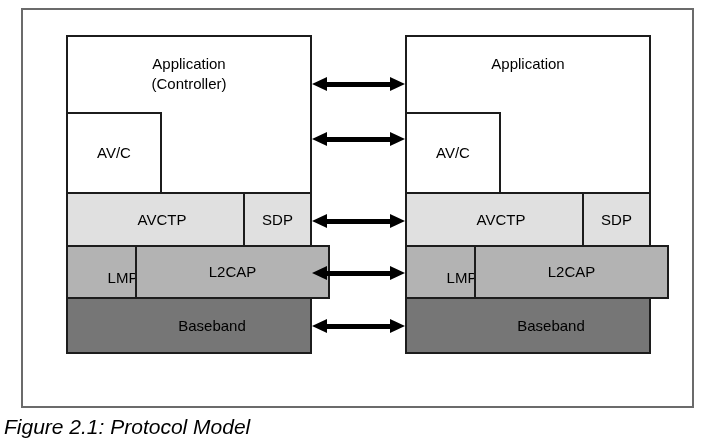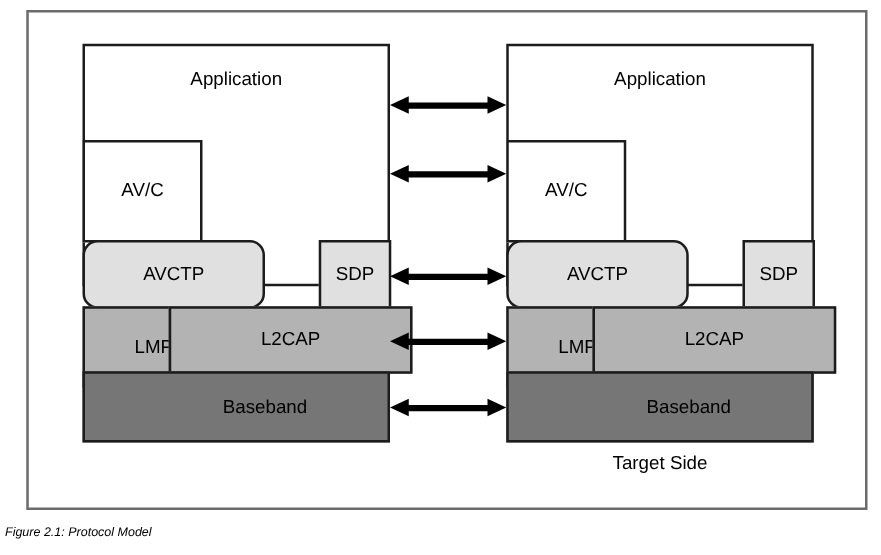--- a/index.html
+++ b/index.html
@@ -24,22 +24,22 @@
   .stack{position:absolute;top:25px;width:246px;height:360px;}
   .stack-left{left:43px;}
   .stack-right{left:382px;}
   .pbox{
     position:absolute;border:2px solid var(--box-border);background:#ffffff;
     font-size:15px;line-height:20px;text-align:center;
     display:flex;align-items:center;justify-content:center;
   }
   .box-app{left:0;top:0;width:246px;height:194px;align-items:flex-start;padding-top:17px;}
   .box-avc{left:0;top:77px;width:96px;height:82px;}
-  .box-avctp{left:0;top:157px;width:146px;height:55px;background:var(--light-gray);border-radius:12px;}
-  .box-sdp{left:177px;top:157px;width:58px;height:55px;background:var(--light-gray);margin-left:12px;}
+  .box-avctp{left:0;top:157px;width:192px;height:55px;background:var(--light-gray);}
+  .box-sdp{left:177px;top:157px;width:69px;height:55px;background:var(--light-gray);}
   .box-lmp{left:0;top:210px;width:71px;height:65px;background:var(--mid-gray);padding-left:43px;}
   .box-l2cap{left:69px;top:210px;width:195px;height:54px;background:var(--mid-gray);}
   .box-baseband{left:0;top:262px;width:246px;height:57px;background:var(--dark-gray);padding-left:46px;}
   .side-label{
     position:absolute;left:0;top:326px;width:246px;text-align:center;
     font-size:15px;line-height:20px;
   }
   .app-text span{display:block;}
   .darrow{position:absolute;left:289px;width:93px;height:14px;}
   .darrow .shaft{
@@ -54,33 +54,34 @@
     position:absolute;right:0;top:0;width:0;height:0;
     border-top:7px solid transparent;border-bottom:7px solid transparent;
     border-left:15px solid var(--arrow);
   }
   .arrow-1{top:67px;}
   .arrow-2{top:122px;}
   .arrow-3{top:204px;}
   .arrow-4{top:256px;}
   .arrow-5{top:309px;}
   .caption{
-    position:absolute;left:4px;top:417px;font-size:10px;font-style:italic;
+    position:absolute;left:4px;top:417px;font-size:21px;font-style:italic;
     line-height:20px;
   }
 </style>
 </head>
 <body>
 
 <div class="figure-frame">
 
   <div class="stack stack-left">
     <div class="pbox box-app">
       <div class="app-text">
         <span>Application</span>
+        <span>(Controller)</span>
       </div>
     </div>
     <div class="pbox box-avc">
       <span>AV/C</span>
     </div>
     <div class="pbox box-avctp">
       <span>AVCTP</span>
     </div>
     <div class="pbox box-sdp">
       <span>SDP</span>
@@ -113,21 +114,20 @@
     </div>
     <div class="pbox box-lmp">
       <span>LMP</span>
     </div>
     <div class="pbox box-l2cap">
       <span>L2CAP</span>
     </div>
     <div class="pbox box-baseband">
       <span>Baseband</span>
     </div>
-    <div class="side-label">Target Side</div>
   </div>
 
   <div class="darrow arrow-1">
     <div class="head-left"></div>
     <div class="shaft"></div>
     <div class="head-right"></div>
   </div>
   <div class="darrow arrow-2">
     <div class="head-left"></div>
     <div class="shaft"></div>

